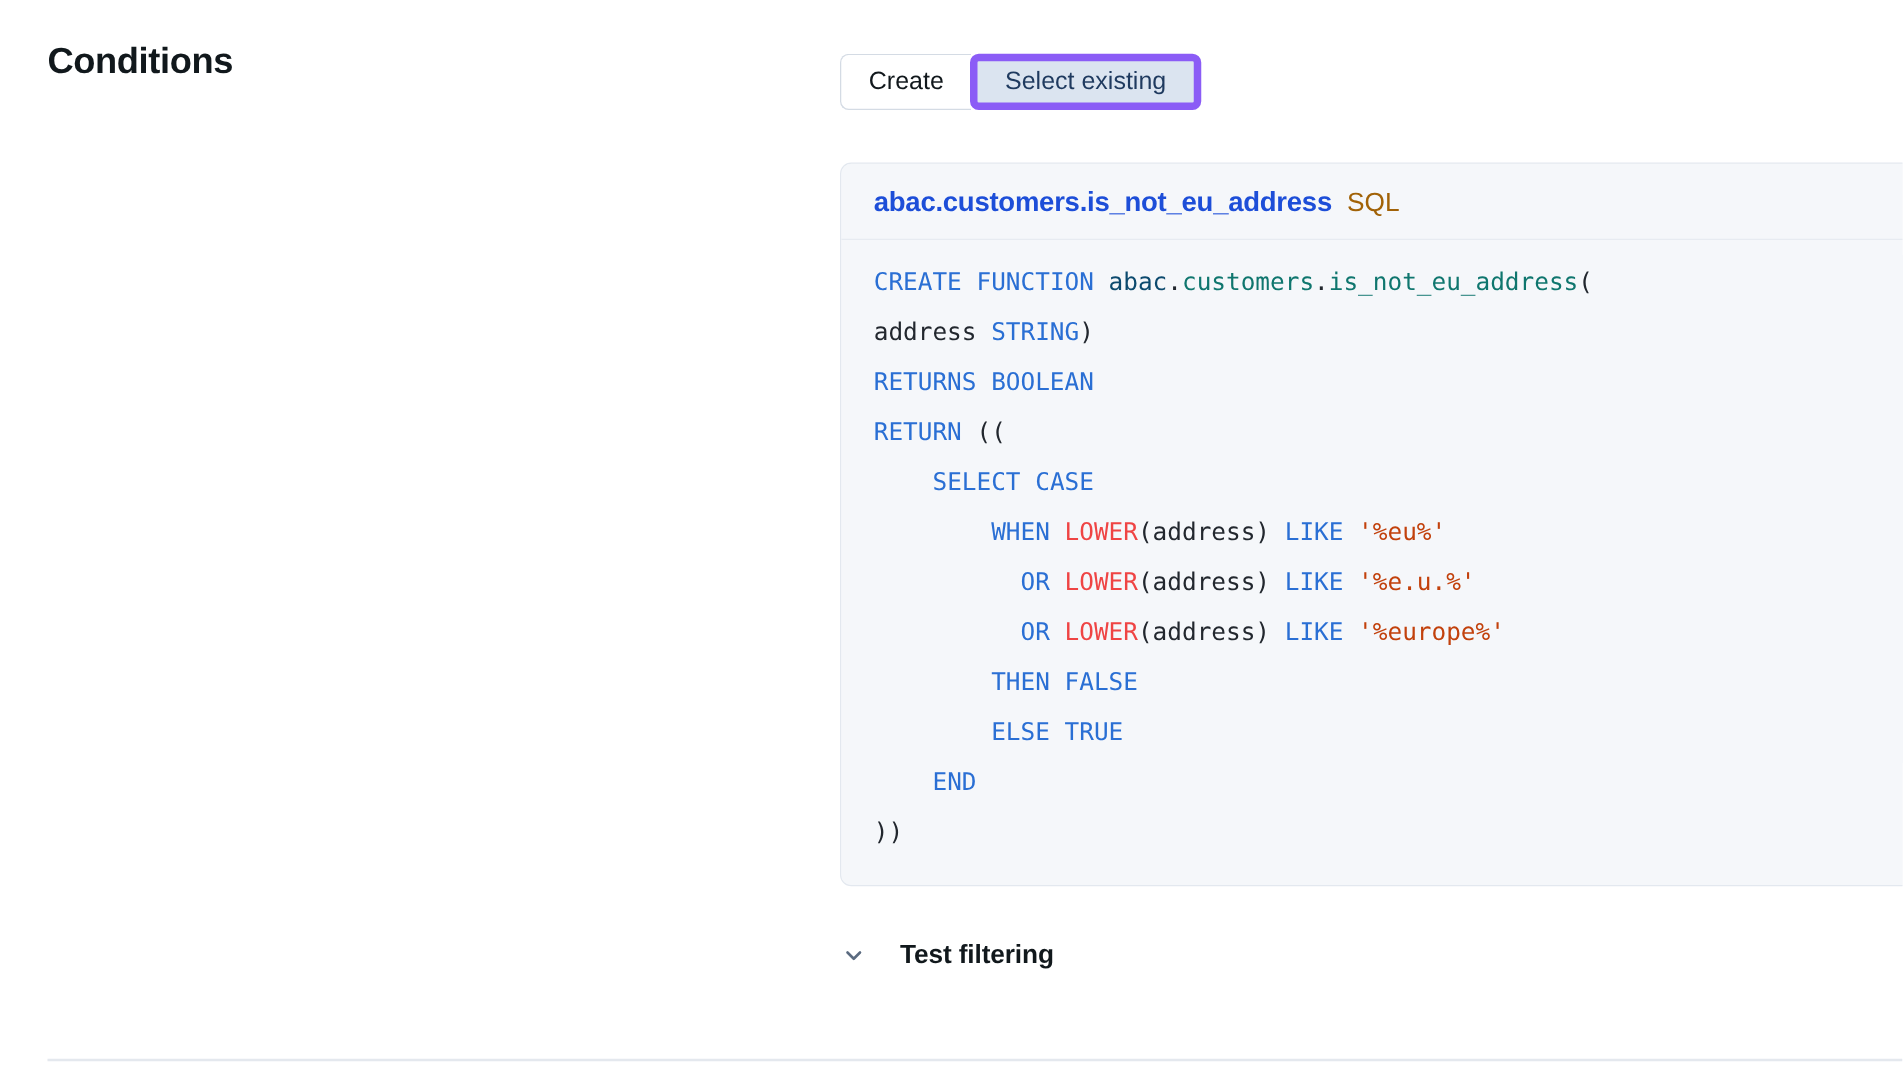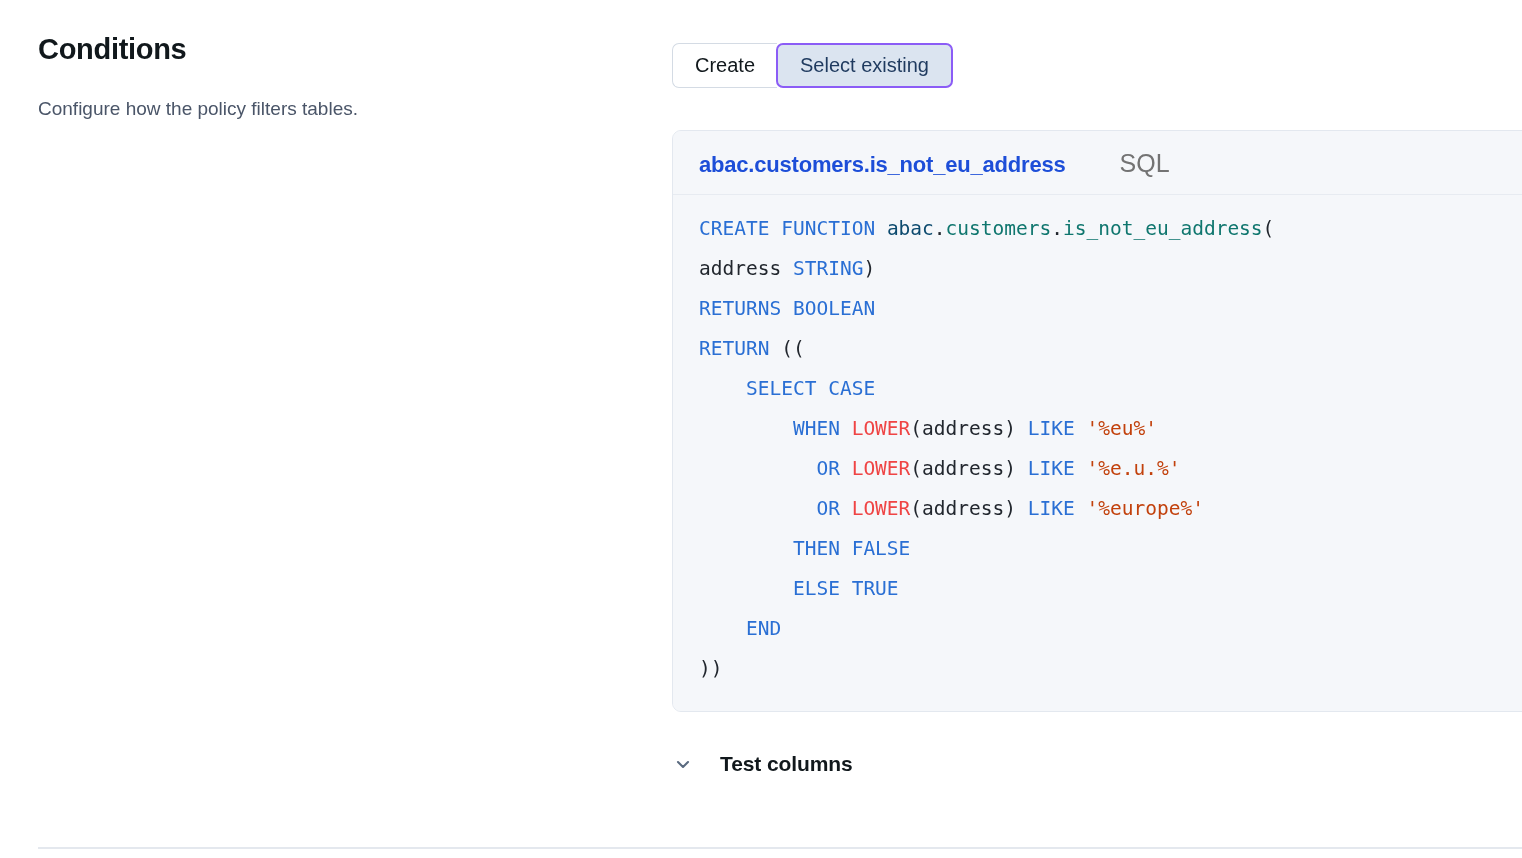--- a/index.html
+++ b/index.html
@@ -70,21 +70,21 @@
   }
   .seg-btn:first-child {
     border-radius: 7px 0 0 7px;
     border-right: none;
   }
   .seg-btn:last-child {
     border-radius: 0 7px 7px 0;
   }
   .seg-btn.active {
     background: #dbe4f0;
-    border: 2px solid #8b5cf6;
+    border: 6px solid #8b5cf6;
     color: #1f3a5f;
     border-radius: 7px;
     margin-left: -1px;
     z-index: 2;
   }
 
   
   .code-card {
     position: absolute;
     left: 1px; top: 130px;
@@ -103,24 +103,23 @@
     border-bottom: 1px solid #e7ebf1;
     background: #f5f7fa;
   }
   .code-card-title {
     font-size: 22px;
     font-weight: 700;
     color: #1d4ed8;
     letter-spacing: -0.2px;
   }
   .code-card-lang {
-    font-size: 25px;
+    font-size: 21px;
     font-weight: 400;
-    color: #737373;
-    margin-left: 42px;
+    color: #a16207;
   }
   .code-body {
     padding: 14px 26px 22px 26px;
     font-family: "DejaVu Sans Mono", monospace;
     font-size: 19.5px;
     line-height: 40px;
     white-space: pre;
     color: #22272e;
     background: #f5f7fa;
   }
@@ -163,21 +162,20 @@
     background: #e4e8ee;
   }
 </style>
 </head>
 <body>
 
 <div class="page">
 
   <div class="left-col">
     <h1 class="section-title">Conditions</h1>
-    <p class="section-para lead">Configure how the policy filters tables.</p>
   </div>
 
   <div class="right-col">
 
     <div class="seg-group">
       <div class="seg-btn">Create</div>
       <div class="seg-btn active">Select existing</div>
     </div>
 
     <div class="code-card">
@@ -187,20 +185,20 @@
       </div>
       <div class="code-body" id="code-body"><div><span class="tok-kw">CREATE</span><span class="tok-pl"> </span><span class="tok-kw">FUNCTION</span><span class="tok-pl"> </span><span class="tok-ns">abac</span><span class="tok-pl">.</span><span class="tok-id">customers</span><span class="tok-pl">.</span><span class="tok-id">is_not_eu_address</span><span class="tok-pl">(</span></div><div><span class="tok-pl">address</span><span class="tok-pl"> </span><span class="tok-kw">STRING</span><span class="tok-pl">)</span></div><div><span class="tok-kw">RETURNS</span><span class="tok-pl"> </span><span class="tok-kw">BOOLEAN</span></div><div><span class="tok-kw">RETURN</span><span class="tok-pl"> </span><span class="tok-pl">((</span></div><div><span>    </span><span class="tok-kw">SELECT</span><span class="tok-pl"> </span><span class="tok-kw">CASE</span></div><div><span>        </span><span class="tok-kw">WHEN</span><span class="tok-pl"> </span><span class="tok-fn">LOWER</span><span class="tok-pl">(address)</span><span class="tok-pl"> </span><span class="tok-kw">LIKE</span><span class="tok-pl"> </span><span class="tok-str">'%eu%'</span></div><div><span>          </span><span class="tok-kw">OR</span><span class="tok-pl"> </span><span class="tok-fn">LOWER</span><span class="tok-pl">(address)</span><span class="tok-pl"> </span><span class="tok-kw">LIKE</span><span class="tok-pl"> </span><span class="tok-str">'%e.u.%'</span></div><div><span>          </span><span class="tok-kw">OR</span><span class="tok-pl"> </span><span class="tok-fn">LOWER</span><span class="tok-pl">(address)</span><span class="tok-pl"> </span><span class="tok-kw">LIKE</span><span class="tok-pl"> </span><span class="tok-str">'%europe%'</span></div><div><span>        </span><span class="tok-kw">THEN</span><span class="tok-pl"> </span><span class="tok-kw">FALSE</span></div><div><span>        </span><span class="tok-kw">ELSE</span><span class="tok-pl"> </span><span class="tok-kw">TRUE</span></div><div><span>    </span><span class="tok-kw">END</span></div><div><span class="tok-pl">))</span></div></div>
     </div>
 
     <div class="test-fn-row">
       <span class="chevron-icon">
         <svg width="20" height="20" viewBox="0 0 20 20" fill="none" stroke="currentColor" stroke-width="2.1" stroke-linecap="round" stroke-linejoin="round">
           <polyline points="5,8 10,13 15,8"></polyline>
         </svg>
       </span>
-      <span class="test-fn-label">Test columns</span>
+      <span class="test-fn-label">Test filtering</span>
     </div>
 
   </div>
 
   <div class="bottom-divider"></div>
 
 </div>
 
 </body></html>

